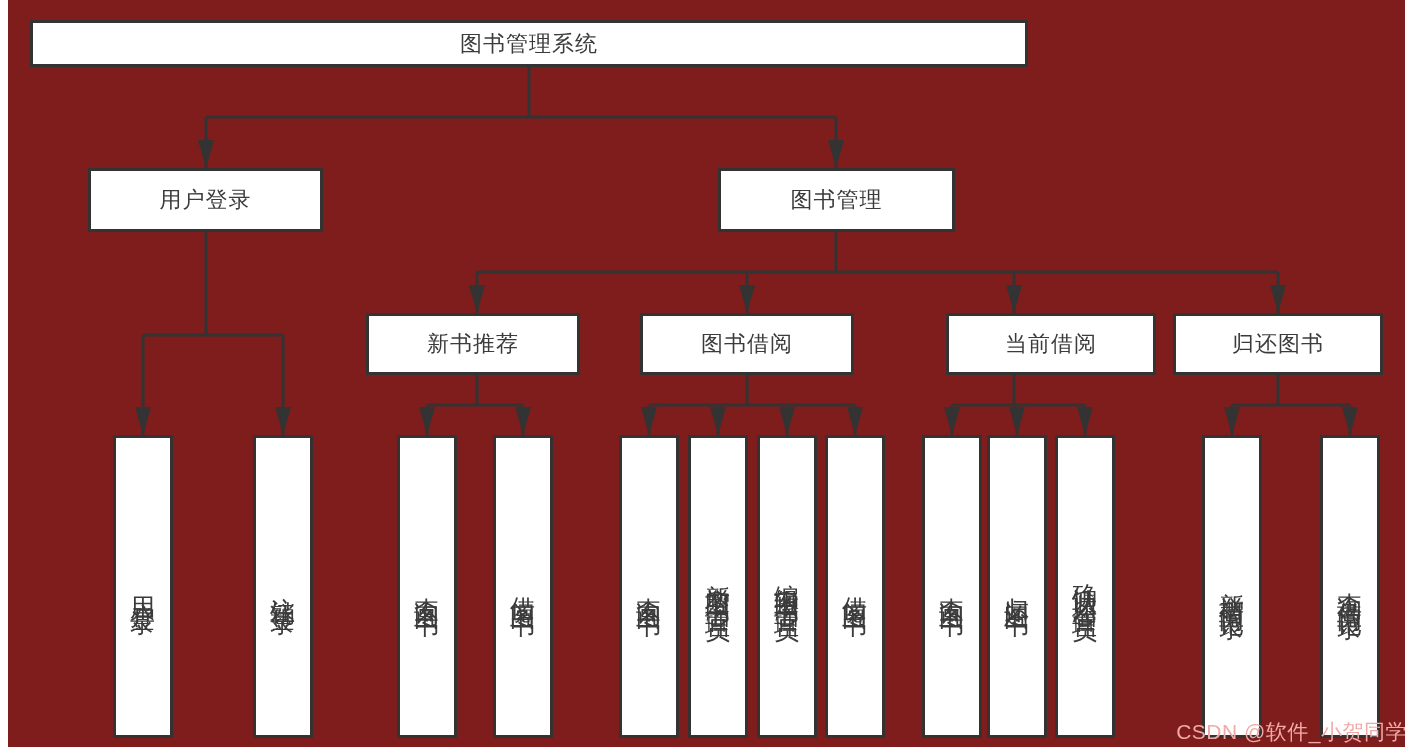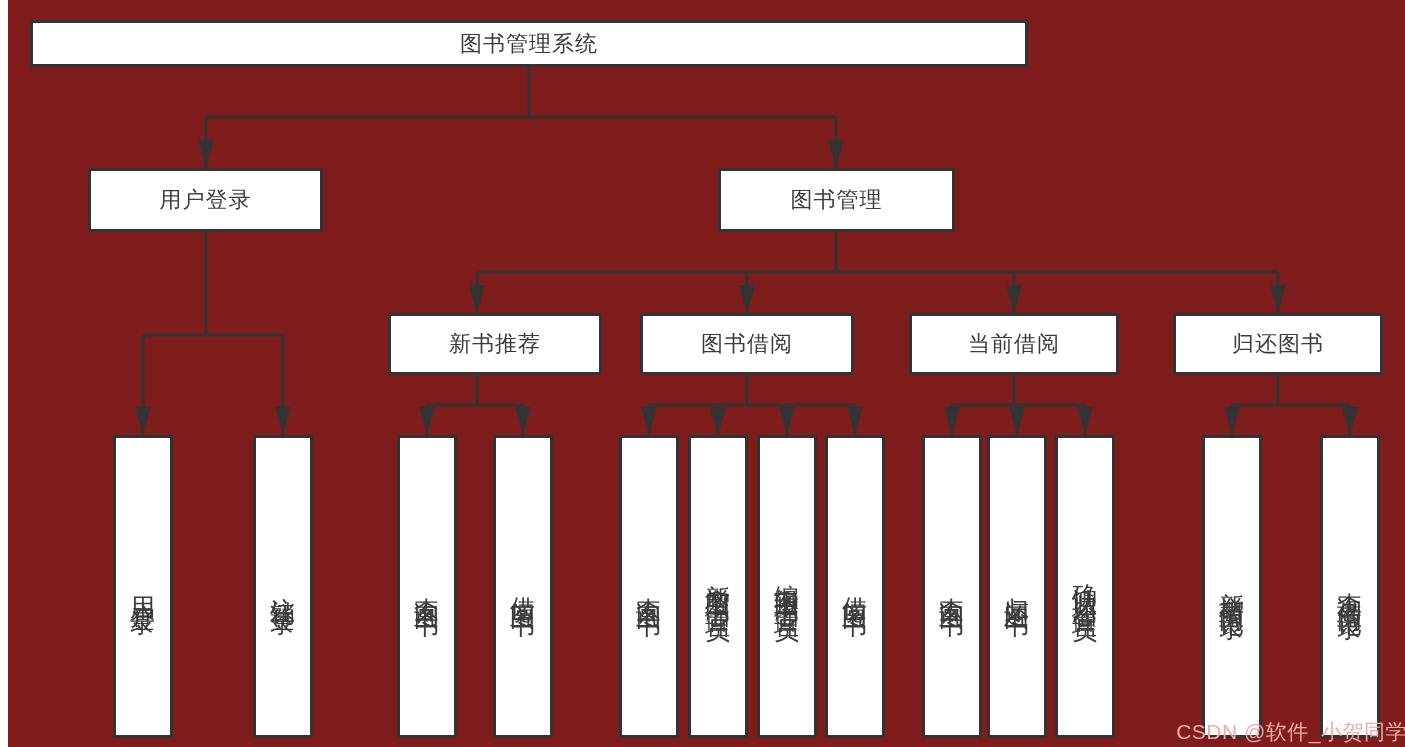--- a/index.html
+++ b/index.html
@@ -79,27 +79,27 @@
     <span class="hlabel">图书管理系统</span>
   </div>
 
   <div class="node" style="left:80px; top:168px; width:235px; height:64px;">
     <span class="hlabel">用户登录</span>
   </div>
   <div class="node" style="left:710px; top:168px; width:237px; height:64px;font-family:Liberation Mono, monospace;">
     <span class="hlabel">图书管理</span>
   </div>
 
-  <div class="node" style="left:380px; top:313px; width:214px; height:62px;">
+  <div class="node" style="left:358px; top:313px; width:214px; height:62px;">
     <span class="hlabel">新书推荐</span>
   </div>
   <div class="node" style="left:632px; top:313px; width:214px; height:62px;text-align:center;">
     <span class="hlabel">图书借阅</span>
   </div>
-  <div class="node" style="left:901px; top:313px; width:210px; height:62px;">
+  <div class="node" style="left:938px; top:313px; width:210px; height:62px;">
     <span class="hlabel">当前借阅</span>
   </div>
   <div class="node" style="left:1165px; top:313px; width:210px; height:62px;">
     <span class="hlabel">归还图书</span>
   </div>
 
   <div class="node" style="left:105px; top:435px; width:60px; height:303px;">
     <span class="vtext">用户登录</span>
   </div>
   <div class="node" style="left:245px; top:435px; width:60px; height:303px;">

